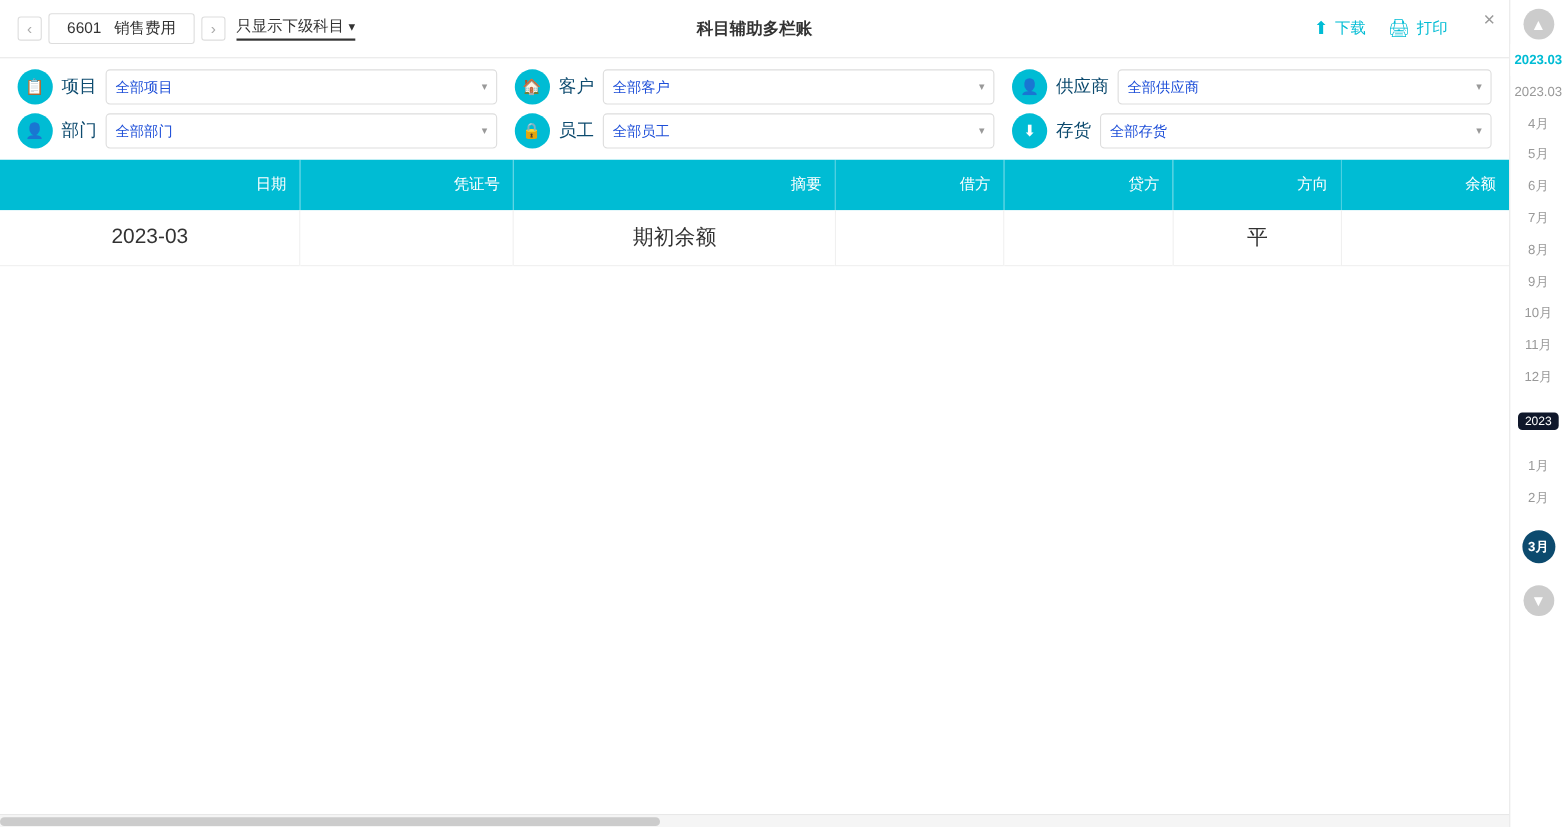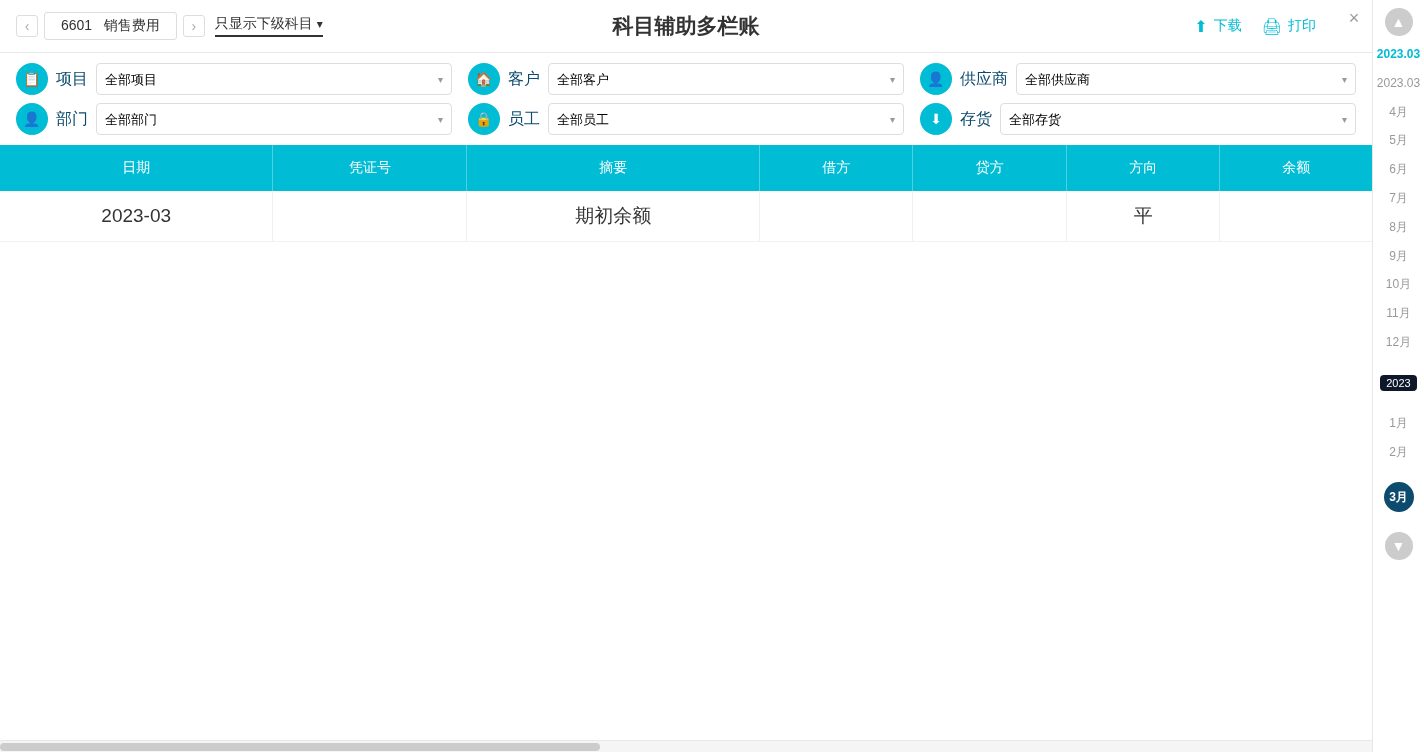--- a/index.html
+++ b/index.html
@@ -80,21 +80,21 @@
       cursor: pointer;
       color: #333;
       font-size: 14px;
       border-bottom: 2px solid #333;
       padding-bottom: 2px;
     }
     .page-title {
       position: absolute;
       left: 50%;
       transform: translateX(-50%);
-      font-size: 21px;
+      font-size: 15px;
       font-weight: bold;
       color: #333;
     }
     .top-actions {
       margin-left: auto;
       display: flex;
       align-items: center;
       gap: 20px;
       margin-right: 40px;
     }
@@ -146,21 +146,21 @@
       display: flex;
       align-items: center;
     }
     .select-wrapper select {
       width: 100%;
       height: 100%;
       border: none;
       outline: none;
       padding: 0 28px 0 8px;
       font-size: 13px;
-      color: #000000;
+      color: #1d4ed8;
       background: transparent;
       cursor: pointer;
       appearance: none;
     }
     .select-arrow {
       position: absolute;
       right: 8px;
       top: 50%;
       transform: translateY(-50%);
       color: #999;
@@ -175,21 +175,21 @@
     table {
       width: 100%;
       border-collapse: collapse;
     }
     thead tr {
       background: #00bcd4;
       color: #fff;
     }
     thead th {
       padding: 14px 12px;
-      text-align: center;
+      text-align: right;
       font-weight: normal;
       font-size: 14px;
       border-right: 1px solid rgba(255,255,255,0.3);
     }
     thead th:last-child { border-right: none; }
     tbody tr {
       border-bottom: 1px solid #f0f0f0;
     }
     tbody td {
       padding: 12px;

